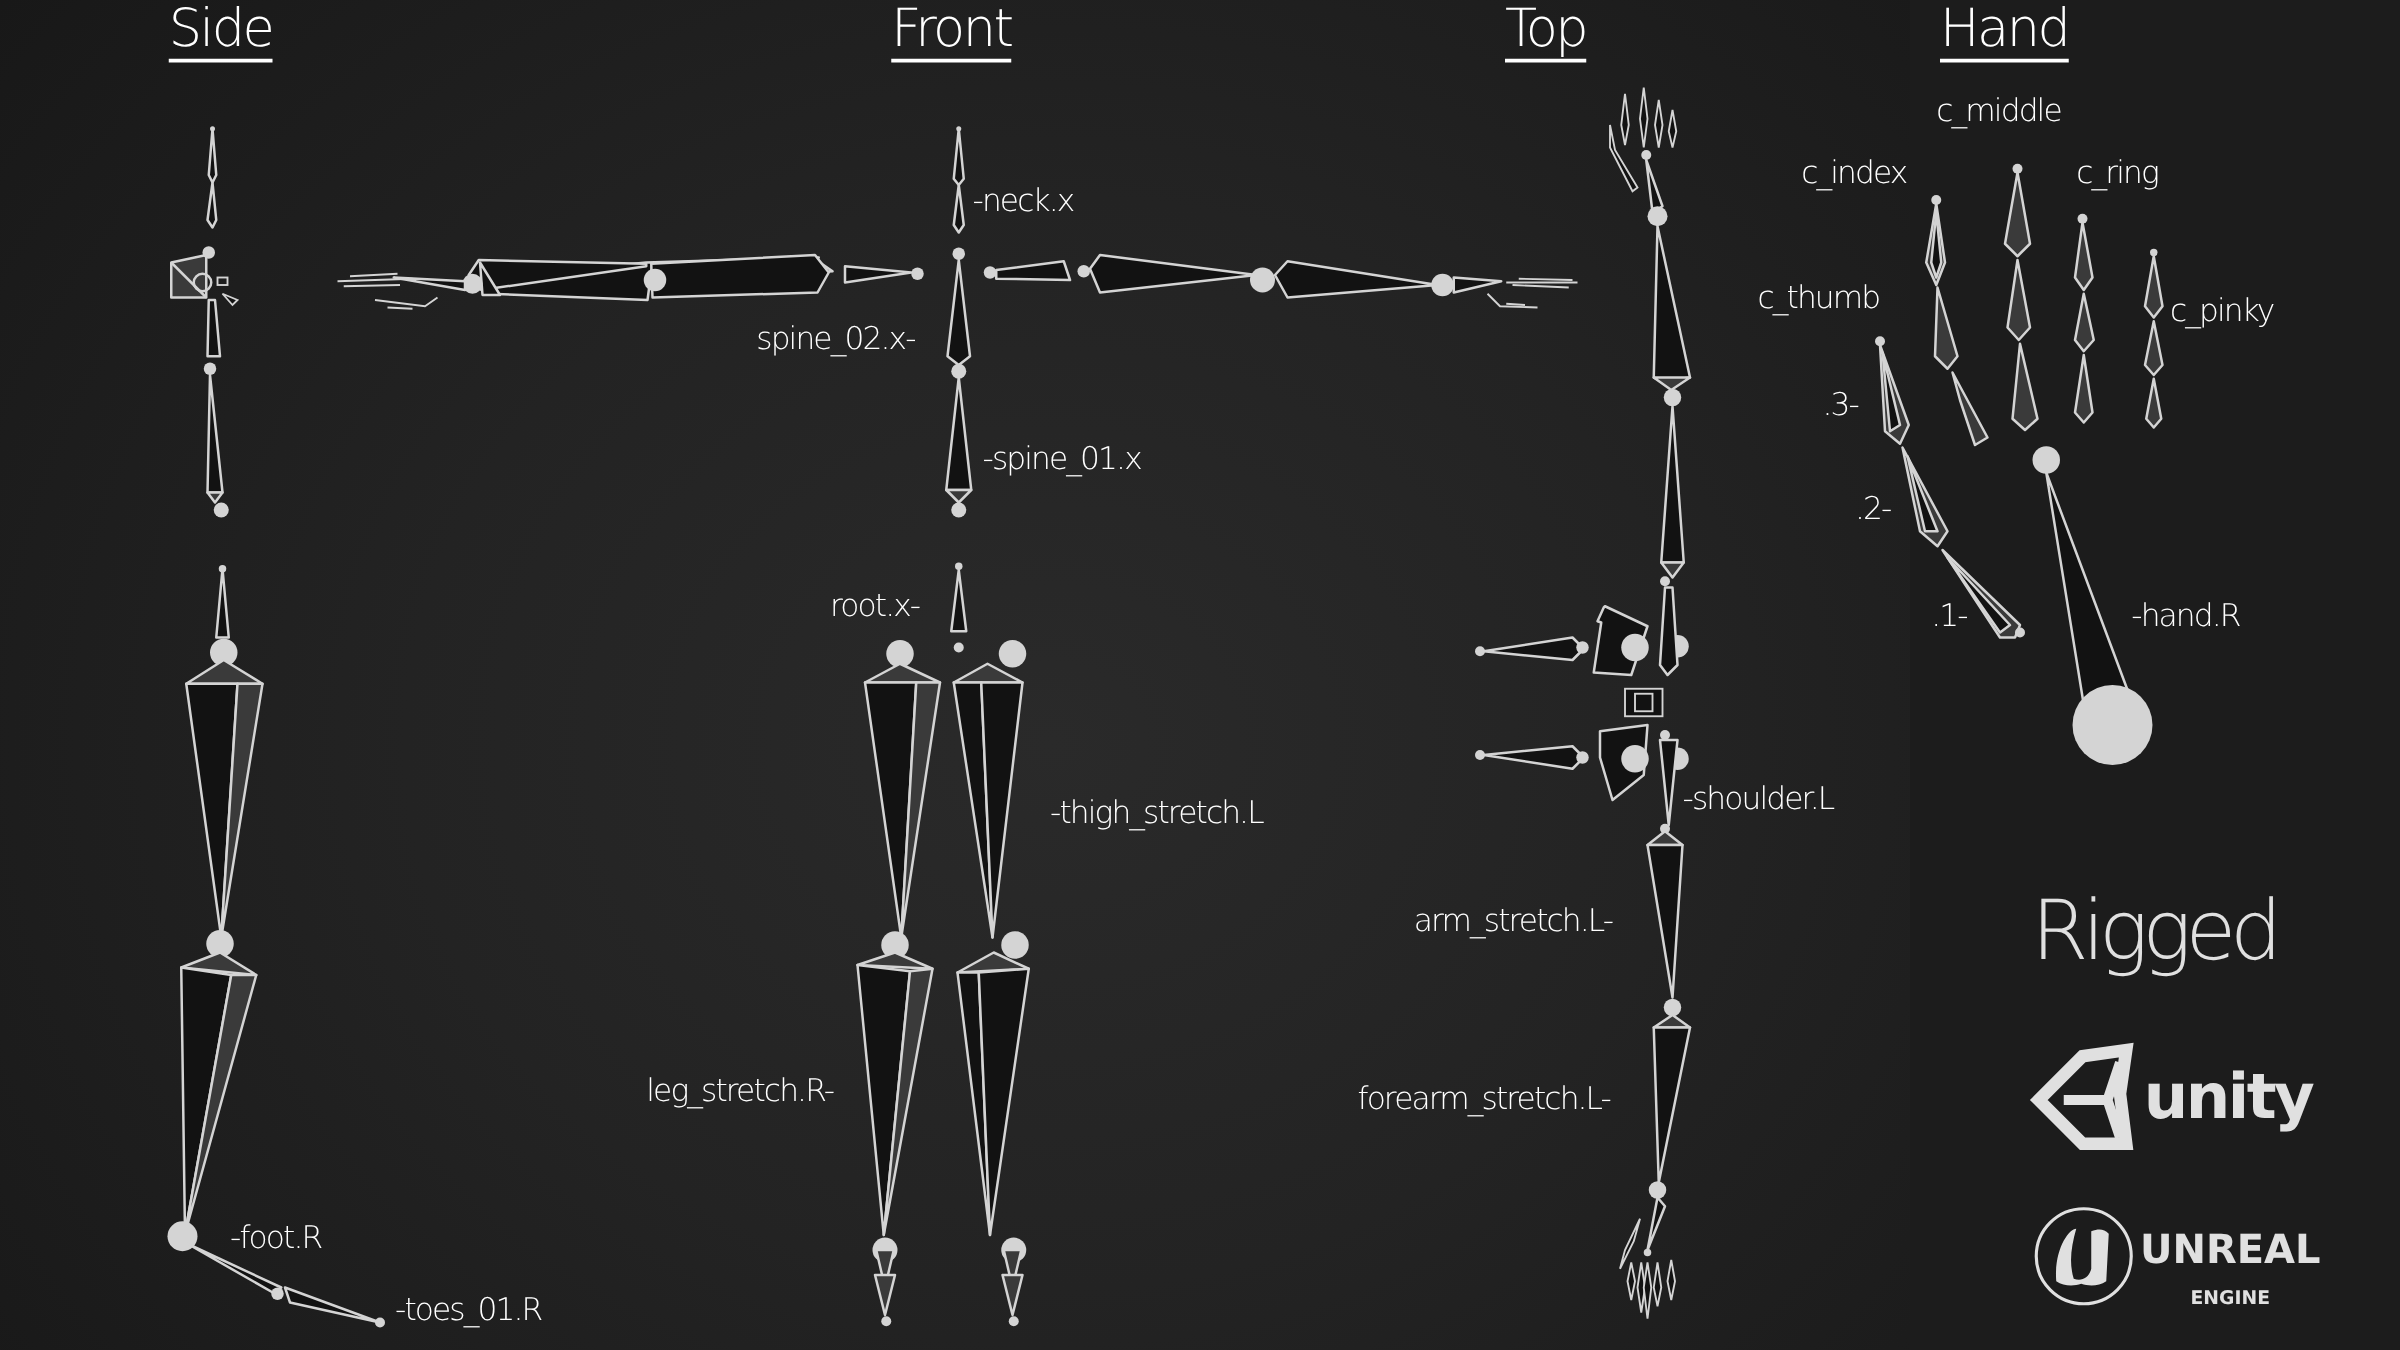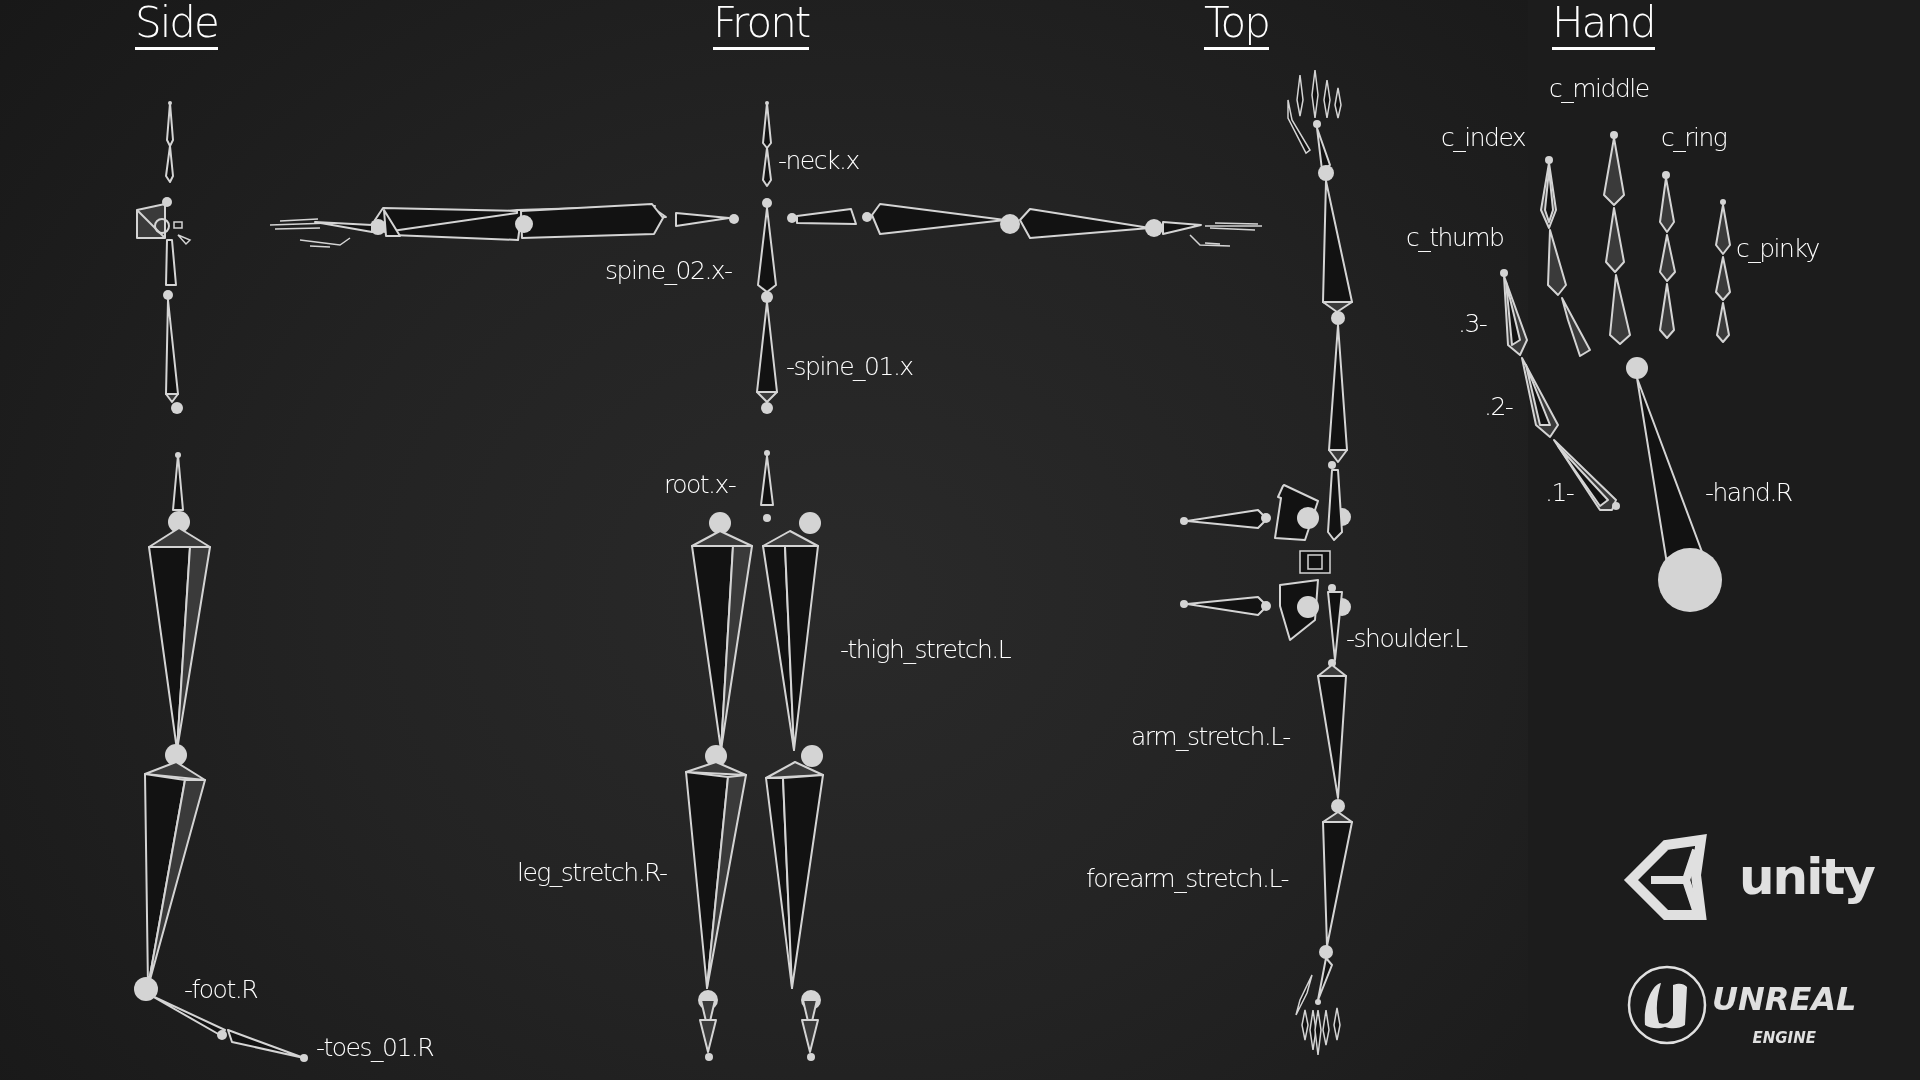--- a/index.html
+++ b/index.html
@@ -3,23 +3,23 @@
 <meta charset="utf-8">
 <style>
   html,body{margin:0;padding:0;}
   body{width:1920px;height:1080px;overflow:hidden;background:#1c1c1c;font-family:"DejaVu Sans","Liberation Sans",sans-serif;}
   .stage{position:absolute;left:0;top:0;width:1528px;height:1080px;
     background:radial-gradient(ellipse 75% 90% at 55% 55%, #2a2a2a 0%, #232323 45%, #171717 100%);}
   svg.rig{position:absolute;left:0;top:0;}
   .title{position:absolute;color:#fff;font-family:"DejaVu Sans",sans-serif;font-weight:300;font-size:42px;letter-spacing:-2px;line-height:46px;border-bottom:3px solid #fff;padding-bottom:1px;}
   .lbl{position:absolute;color:#fff;font-family:"DejaVu Sans",sans-serif;font-size:25px;letter-spacing:-1.5px;line-height:28px;white-space:nowrap;font-weight:300;}
   .rigged{position:absolute;color:#e0e0e0;font-family:"DejaVu Sans",sans-serif;font-size:66px;letter-spacing:-5px;font-weight:300;}
-  .logo-unity{position:absolute;display:flex;align-items:center;gap:6px;margin-left:24px;}
+  .logo-unity{position:absolute;display:flex;align-items:center;gap:6px;}
   .logo-unity .txt{color:#e0e0e0;font-family:"DejaVu Sans",sans-serif;font-weight:bold;font-size:50px;letter-spacing:-2px;}
-  .logo-unreal{position:absolute;display:flex;align-items:flex-start;gap:6px;font-style:italic;}
+  .logo-unreal{position:absolute;display:flex;align-items:flex-start;gap:6px;}
   .logo-unreal .txt{display:flex;flex-direction:column;align-items:center;color:#e0e0e0;font-family:"DejaVu Sans",sans-serif;font-weight:bold;}
   .logo-unreal .t1{font-size:32px;letter-spacing:0px;line-height:32px;}
   .logo-unreal .t2{font-size:15px;line-height:15px;margin-top:16px;}
 </style>
 </head>
 <body>
 
 <div class="stage">
 
 <svg class="rig" width="1920" height="1080" viewBox="0 0 1920 1080">
@@ -274,20 +274,21 @@
 <div class="lbl" style="left:1549px;top:75px;">c_middle</div>
 <div class="lbl" style="left:1441px;top:124px;">c_index</div>
 <div class="lbl" style="left:1661px;top:124px;">c_ring</div>
 <div class="lbl" style="left:1736px;top:187px;margin-top:48px;">c_pinky</div>
 <div class="lbl" style="left:1406px;top:224px;">c_thumb</div>
 <div class="lbl" style="left:1458px;top:310px;">.3-</div>
 <div class="lbl" style="left:1484px;top:393px;">.2-</div>
 <div class="lbl" style="left:1545px;top:479px;">.1-</div>
 <div class="lbl" style="left:1705px;top:479px;">-hand.R</div>
 
+<div class="rigged" style="left:1625px;top:706px;">Rigged</div>
 <div class="logo-unity" style="left:1715px;top:848px;">
   <span class="txt">unity</span>
 </div>
 <div class="logo-unreal" style="left:1712px;top:983px;">
   <div class="txt">
     <span class="t1">UNREAL</span>
     <span class="t2">ENGINE</span>
   </div>
 </div>
 

